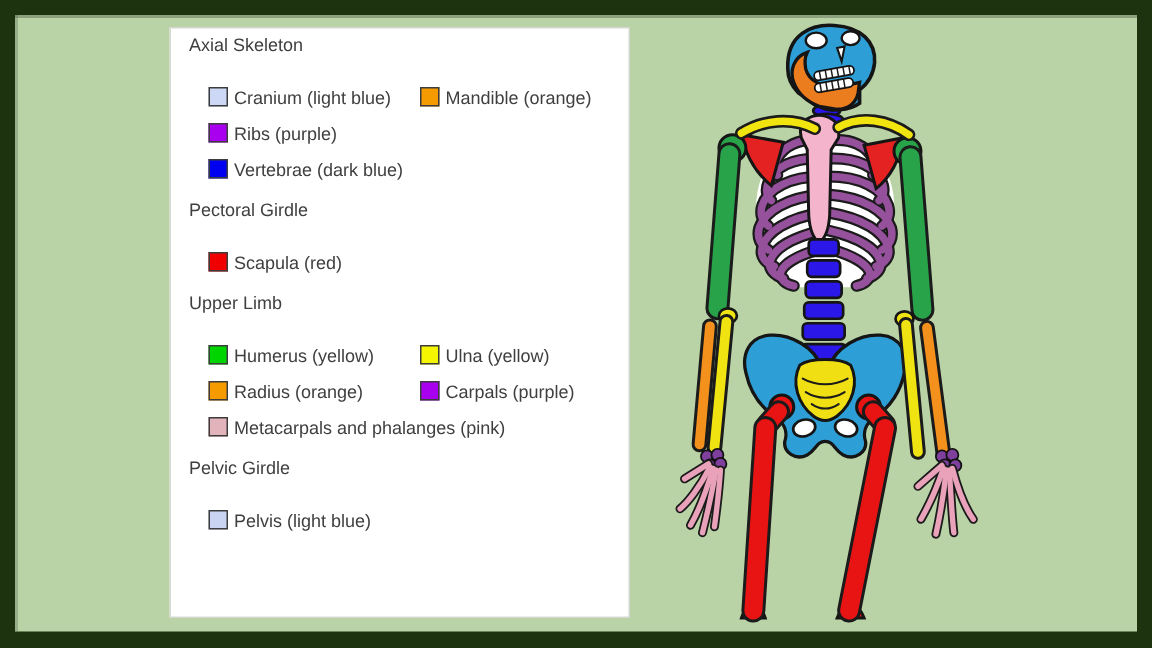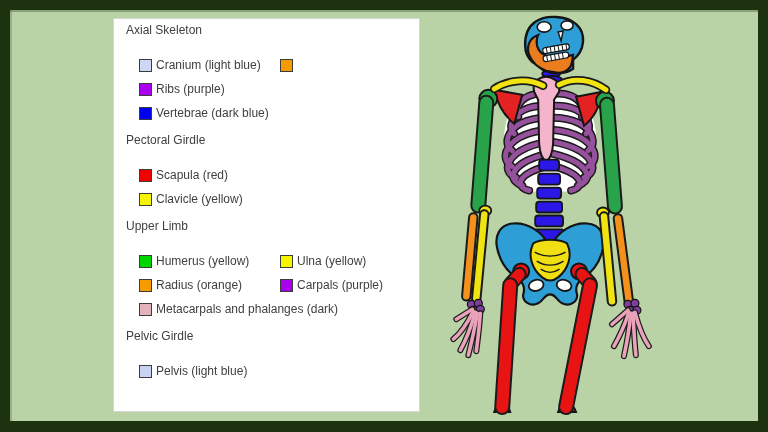--- a/index.html
+++ b/index.html
@@ -6,21 +6,21 @@
   body{width:768px;height:432px;overflow:hidden;font-family:"Liberation Sans",sans-serif;}
   .frame{position:relative;width:768px;height:432px;background:#1d330f;}
   .canvas{position:absolute;left:10px;top:10px;width:748px;height:411px;background:#b9d3a6;
           box-shadow:inset 0 2px 0 rgba(95,110,85,.5), inset 2px 0 0 rgba(95,110,85,.35);}
   .panel{position:absolute;left:103px;top:8px;width:307px;height:394px;background:#ffffff;
          border:1px solid #d4d8d0;box-sizing:border-box;padding:4px 0 0 12px;}
   .heading{font-size:12px;color:#3f3f3f;margin:0 0 16px 0;height:14px;line-height:14px;}
   .section{margin-top:8px;}
   .section:first-child{margin-top:0;}
   .row{display:flex;align-items:center;height:24px;margin-left:13px;}
-  .item{display:flex;align-items:center;}
+  .item{display:flex;}
   .item.col1{width:141px;}
   .swatch{display:inline-block;width:13px;height:13px;border:1.5px solid #3c3c3c;
           box-sizing:border-box;margin-right:4px;flex:0 0 auto;}
   .label{font-size:12px;color:#3f3f3f;white-space:nowrap;line-height:14px;}
   .skel{position:absolute;left:430px;top:0;width:320px;height:411px;}
 
   
   .f-cranium{fill:var(--c-cranium);} .f-mandible{fill:var(--c-mandible);}
   .f-vert{fill:var(--c-vertebrae);}  .f-scapula{fill:var(--c-scapula);}
   .f-hum{fill:var(--c-humerus);}     .f-sternum{fill:var(--c-sternum);}
@@ -45,20 +45,21 @@
       <div class="sections">
           <div class="section">
             <div class="heading">Axial Skeleton</div>
             <div class="row">
               <div class="item col1">
                 <span class="swatch" style="background: rgb(204, 216, 245);"></span>
                 <span class="label">Cranium (light blue)</span>
               </div>
               <div class="item">
                 <span class="swatch" style="background: rgb(245, 155, 0);"></span>
+                <span class="label">Mandible (orange)</span>
               </div>
             </div>
             <div class="row">
               <div class="item">
                 <span class="swatch" style="background: rgb(170, 0, 240);"></span>
                 <span class="label">Ribs (purple)</span>
               </div>
             </div>
             <div class="row">
               <div class="item">
@@ -68,26 +69,20 @@
             </div>
           </div>
           <div class="section">
             <div class="heading">Pectoral Girdle</div>
             <div class="row">
               <div class="item">
                 <span class="swatch" style="background: rgb(240, 0, 0);"></span>
                 <span class="label">Scapula (red)</span>
               </div>
             </div>
-            <div class="row">
-              <div class="item">
-                <span class="swatch" style="background: rgb(245, 245, 0);"></span>
-                <span class="label">Clavicle (yellow)</span>
-              </div>
-            </div>
           </div>
           <div class="section">
             <div class="heading">Upper Limb</div>
             <div class="row">
               <div class="item col1">
                 <span class="swatch" style="background: rgb(0, 213, 0);"></span>
                 <span class="label">Humerus (yellow)</span>
               </div>
               <div class="item">
                 <span class="swatch" style="background: rgb(245, 245, 0);"></span>
@@ -100,21 +95,21 @@
                 <span class="label">Radius (orange)</span>
               </div>
               <div class="item">
                 <span class="swatch" style="background: rgb(170, 0, 240);"></span>
                 <span class="label">Carpals (purple)</span>
               </div>
             </div>
             <div class="row">
               <div class="item">
                 <span class="swatch" style="background: rgb(227, 179, 187);"></span>
-                <span class="label">Metacarpals and phalanges (dark)</span>
+                <span class="label">Metacarpals and phalanges (pink)</span>
               </div>
             </div>
           </div>
           <div class="section">
             <div class="heading">Pelvic Girdle</div>
             <div class="row">
               <div class="item">
                 <span class="swatch" style="background: rgb(201, 212, 242);"></span>
                 <span class="label">Pelvis (light blue)</span>
               </div>

